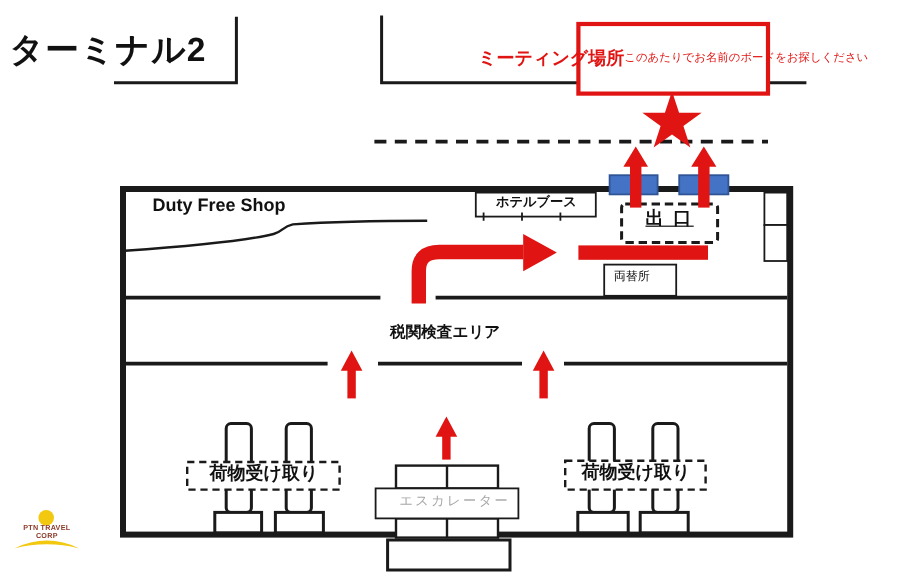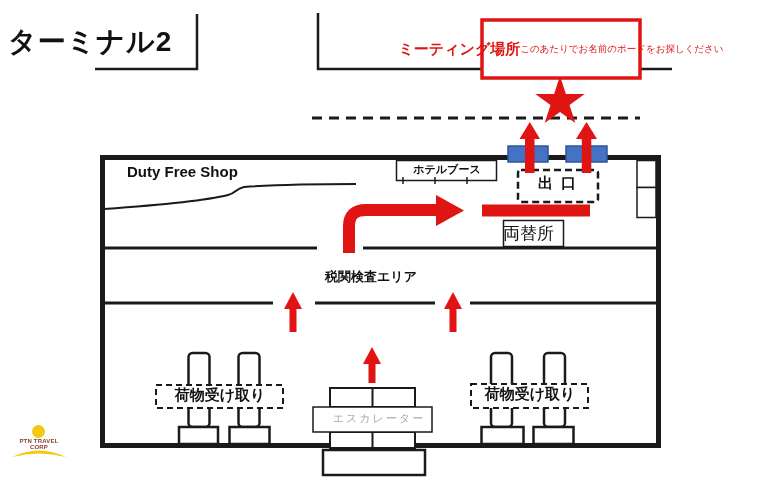--- a/index.html
+++ b/index.html
@@ -22,22 +22,22 @@
   
   .ln{stroke:var(--wall-black);fill:none;}
   .box{fill:#fff;stroke:var(--wall-black);}
   .redfill{fill:var(--route-red);}
   .redln{stroke:var(--route-red);fill:none;}
   .door{fill:var(--door-blue);stroke:var(--door-blue-border);stroke-width:1.5;}
 
   .page-title{left:8px;top:14px;font-size:28px;font-weight:bold;letter-spacing:1px;margin-top:13px;}
   .duty{left:127px;top:164px;font-size:15px;font-weight:bold;}
   .hotel{left:397px;top:163px;width:100px;font-size:11px;font-weight:bold;text-align:center;}
-  .exit{left:518px;top:175px;width:80px;font-size:15px;font-weight:bold;letter-spacing:2px;}
-  .exch{left:503px;top:225px;width:47px;font-size:17px;}
+  .exit{left:518px;top:175px;width:80px;font-size:15px;font-weight:bold;letter-spacing:2px;text-decoration:underline;}
+  .exch{left:503px;top:225px;width:47px;font-size:10px;}
   .customs{left:315px;top:270px;width:112px;font-size:13px;font-weight:bold;}
   .bagL{left:157px;top:387px;width:126px;font-size:15px;font-weight:bold;}
   .bagR{left:471px;top:386px;width:118px;font-size:15px;font-weight:bold;}
   .esc{left:313px;top:412px;width:132px;font-size:11px;color:var(--escalator-gray);letter-spacing:2px;}
   .arrival{left:323px;top:453px;width:102px;font-size:17px;font-weight:bold;letter-spacing:2px;}
 
   .meeting-text{
     left:482px;top:20px;width:158px;height:58px;color:var(--route-red);
     display:flex;align-items:center;justify-content:center;
   }

